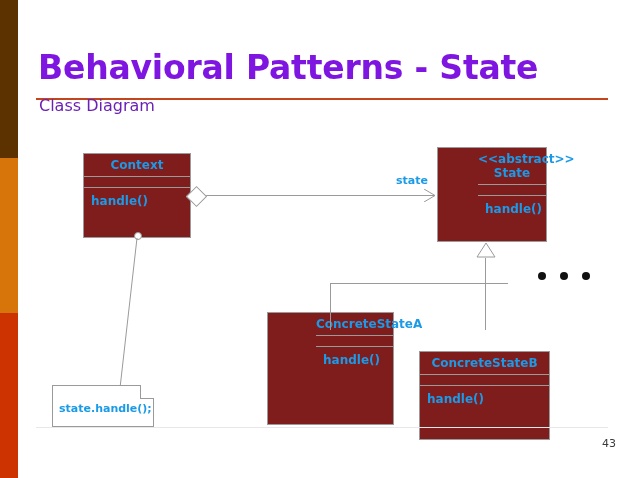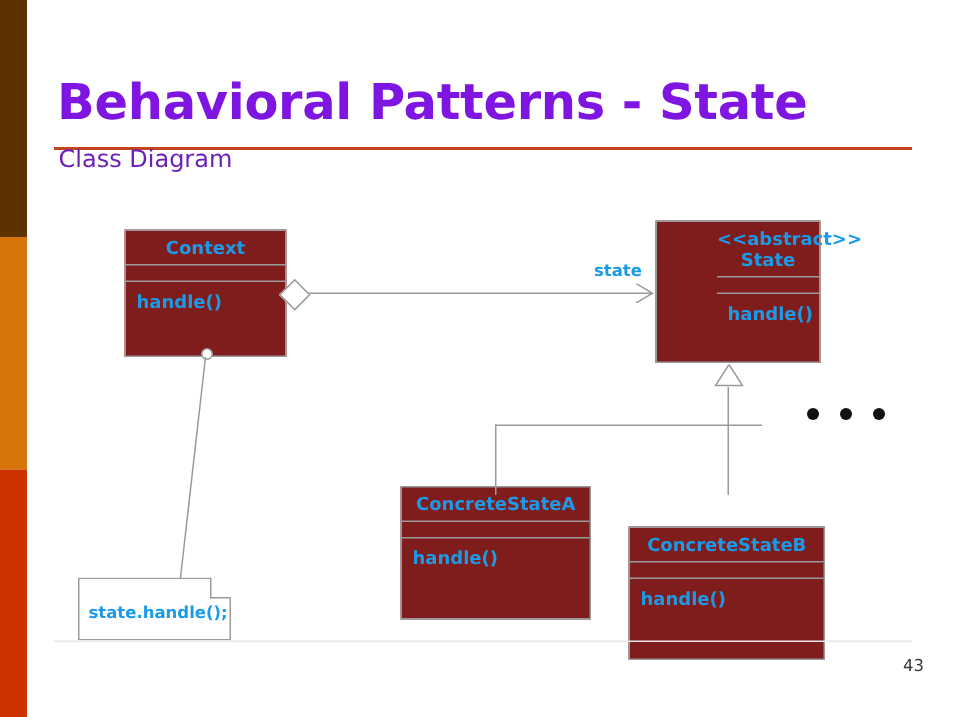--- a/index.html
+++ b/index.html
@@ -99,21 +99,21 @@
   .cmp-ops {
     color: #1b9ae8;
     font-weight: bold;
     font-size: 12px;
     padding: 6px 0 0 7px;
     text-align: left;
   }
 
   #class-context        { left: 83px;  top: 153px; width: 108px; height: 85px; }
   #class-state          { left: 437px; top: 147px; width: 110px; height: 95px; padding-left: 40px; }
-  #class-concrete-a     { left: 267px; top: 324px; width: 127px; height: 89px; }
+  #class-concrete-a     { left: 267px; top: 312px; width: 127px; height: 113px; padding-left: 48px; }
   #class-concrete-b     { left: 419px; top: 337px; width: 131px; height: 89px; margin-top: 14px; }
 
   
   #assoc-line {
     position: absolute;
     left: 200px;
     top: 195px;
     width: 235px;
     height: 1px;
     background: #9a9a9a;

